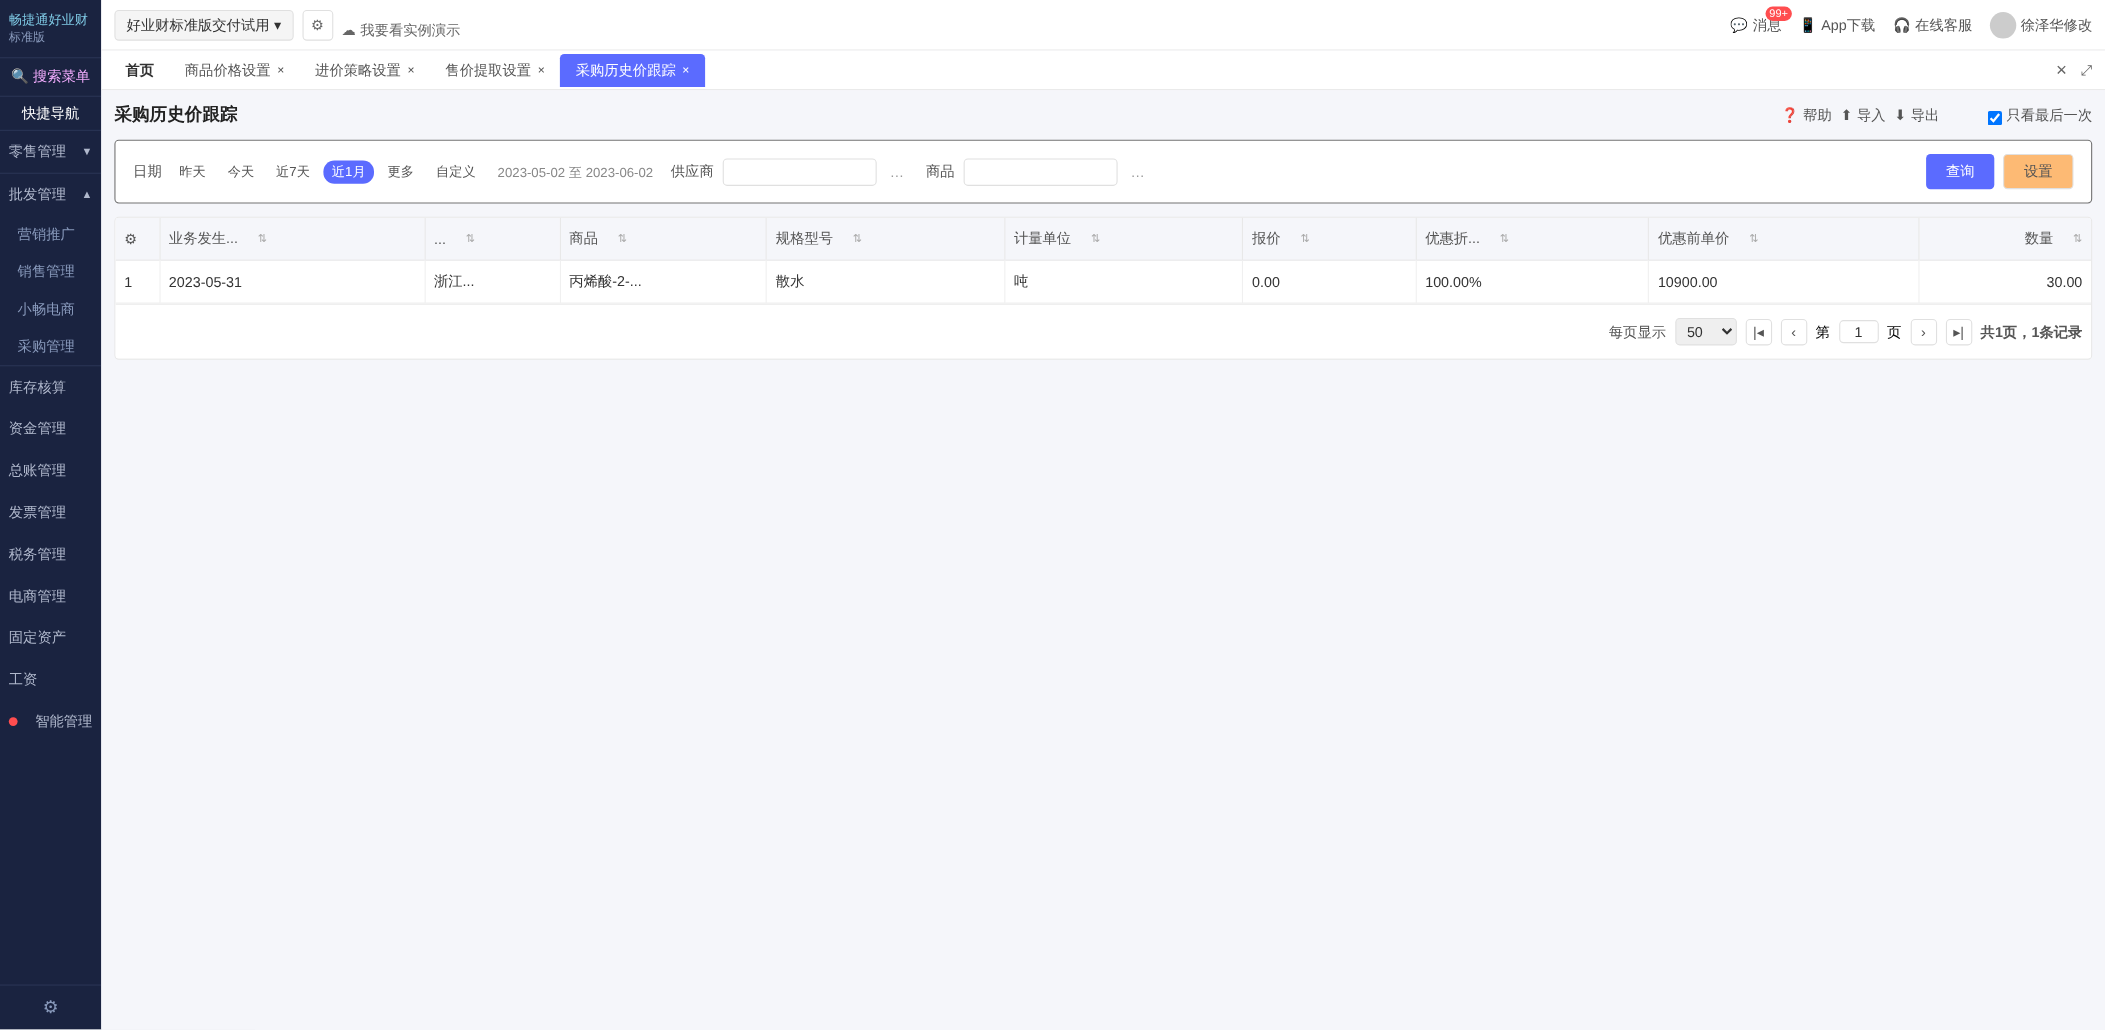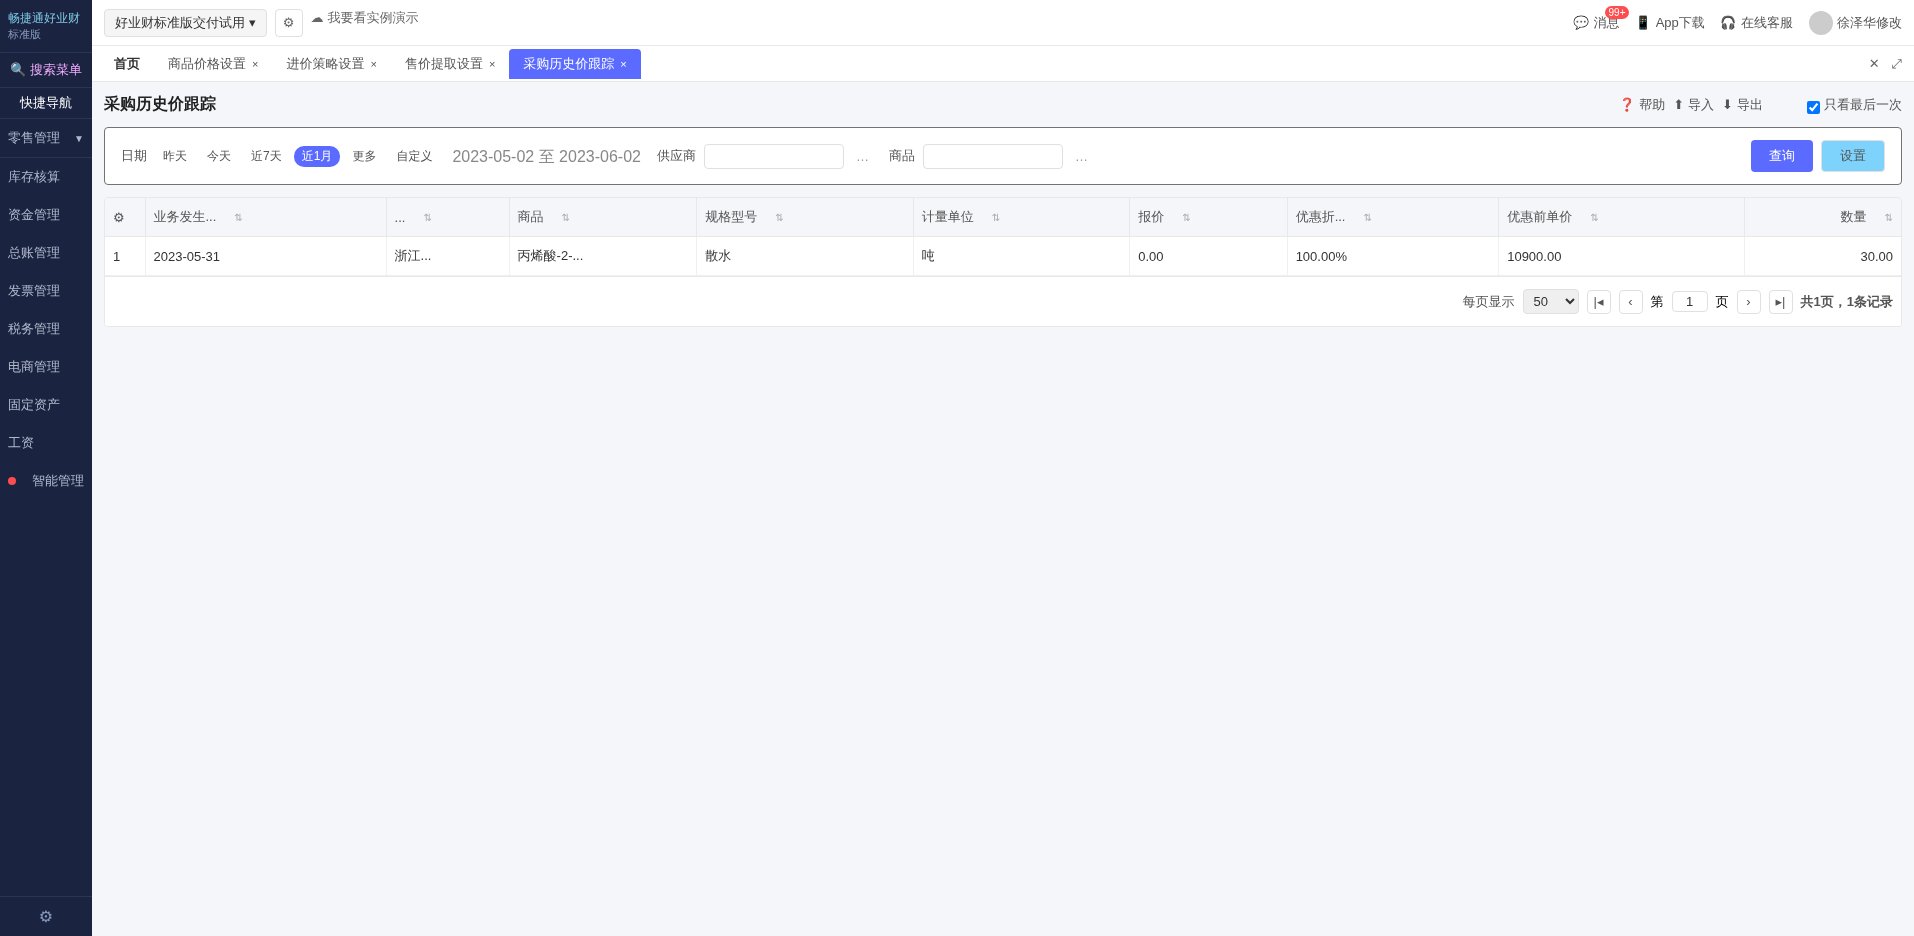--- a/index.html
+++ b/index.html
@@ -80,21 +80,21 @@
       background: #fff;
       height: 46px;
       display: flex;
       align-items: center;
       padding: 0 12px;
       border-bottom: 1px solid #e8e8e8;
       justify-content: space-between;
     }
     .topbar-left {
       display: flex;
-      align-items: flex-start;
+      align-items: flex-end;
       gap: 8px;
     }
     .version-select {
       display: flex;
       align-items: center;
       gap: 4px;
       background: #f5f5f5;
       border: 1px solid #e0e0e0;
       border-radius: 4px;
       padding: 4px 10px;
@@ -199,37 +199,37 @@
       display: flex; align-items: center; gap: 8px;
     }
     .filter-label { color: #555; white-space: nowrap; }
     .date-options { display: flex; gap: 4px; align-items: center; }
     .date-opt {
       padding: 2px 8px; cursor: pointer; color: #555; border-radius: 10px; font-size: 12px;
     }
     .date-opt.active {
       background: #5b6bff; color: #fff; border-radius: 10px;
     }
-    .date-range { color: #888; font-size: 16px; margin-top: 2px; }
+    .date-range { color: #888; font-size: 12px; margin-top: 2px; }
     .filter-input {
       border: 1px solid #e0e0e0;
       border-radius: 4px;
       padding: 4px 8px;
       width: 140px;
       color: #333;
       outline: none;
     }
     .filter-dots { color: #999; cursor: pointer; padding: 0 4px; }
     .filter-actions { margin-left: auto; display: flex; gap: 8px; }
     .btn-query {
       background: #5b6bff; color: #fff; border: none; border-radius: 4px;
       padding: 6px 18px; cursor: pointer; font-size: 13px;
     }
     .btn-settings {
-      background: #7dd3fc; color: #555; border: 1px solid #e0e0e0; border-radius: 4px;
+      background: #fdba74; color: #555; border: 1px solid #e0e0e0; border-radius: 4px;
       padding: 6px 18px; cursor: pointer; font-size: 13px;
     }
 
     
     .table-container {
       background: #fff;
       border: 1px solid #e8e8e8;
       border-radius: 4px;
       overflow: auto;
     }
@@ -319,20 +319,38 @@
     <span>快捷导航</span>
   </div>
 
   <div class="sidebar-section">
     <div class="sidebar-item">
       <span>零售管理</span>
       <span style="font-size:10px;">▼</span>
     </div>
   </div>
 
+  <div class="sidebar-section">
+    <div class="sidebar-item">
+      <span>批发管理</span>
+      <span style="font-size:10px;">▲</span>
+    </div>
+    <div class="sidebar-sub-item">
+      <span>营销推广</span>
+    </div>
+    <div class="sidebar-sub-item">
+      <span>销售管理</span>
+    </div>
+    <div class="sidebar-sub-item">
+      <span>小畅电商</span>
+    </div>
+    <div class="sidebar-sub-item">
+      <span>采购管理</span>
+    </div>
+  </div>
 
   <div class="sidebar-item">
     <span>库存核算</span>
   </div>
   <div class="sidebar-item">
     <span>资金管理</span>
   </div>
   <div class="sidebar-item">
     <span>总账管理</span>
   </div>

